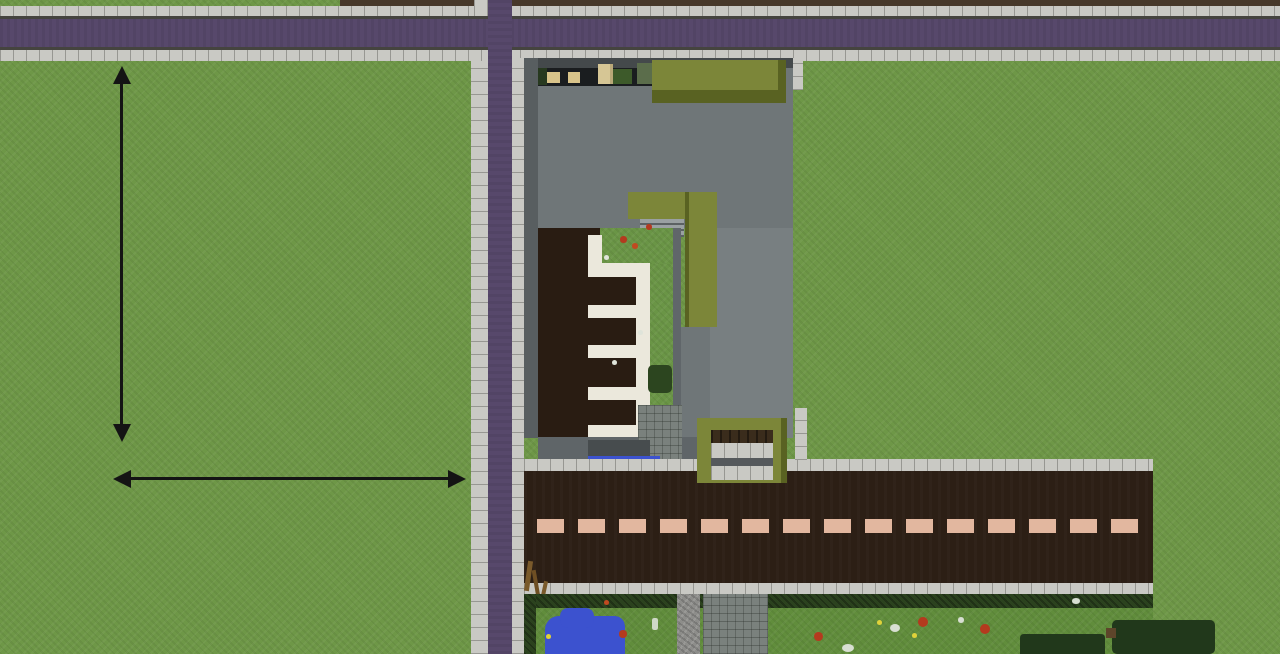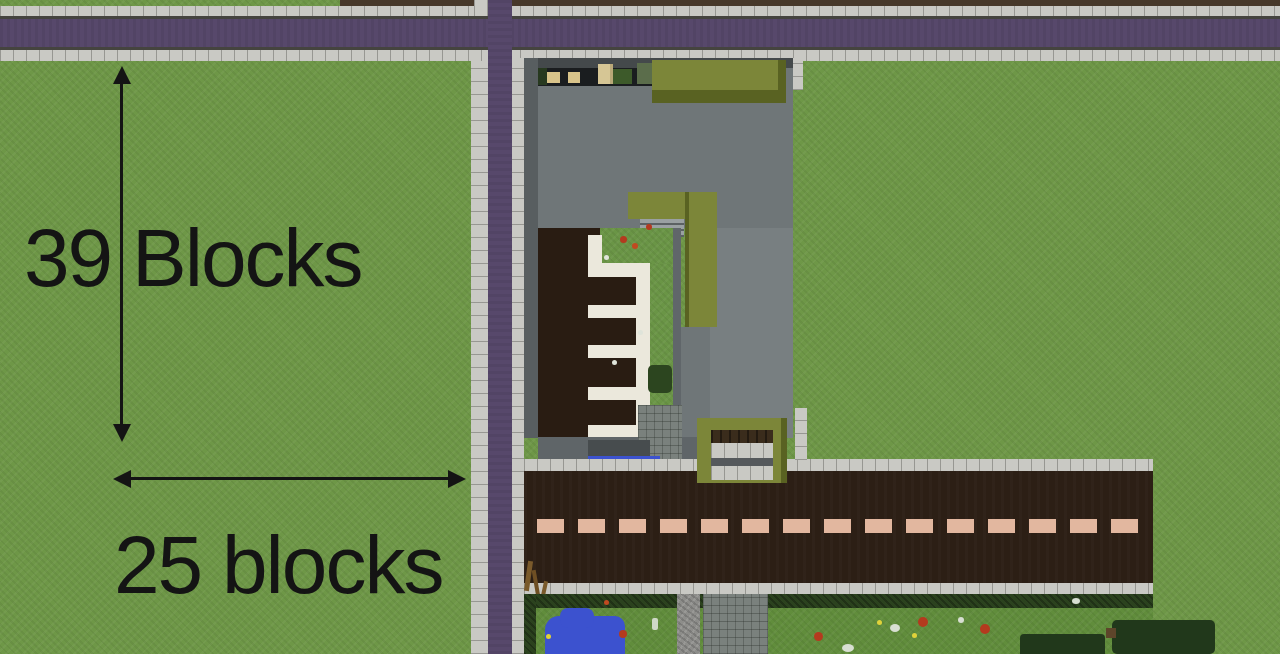--- a/index.html
+++ b/index.html
@@ -166,20 +166,18 @@
   <div class="abs dot" style="left:912px;top:633px;width:5px;height:5px;background:#e0d23a;"></div>
 
   <div class="abs" style="left:1020px;top:634px;width:85px;height:20px;background:var(--bush-dark,#21381b);border-radius:4px 4px 0 0;"></div>
   <div class="abs" style="left:1112px;top:620px;width:103px;height:34px;background:var(--bush-dark,#21381b);border-radius:5px;"></div>
   <div class="abs" style="left:1106px;top:628px;width:10px;height:10px;background:#5d452a;"></div>
   <div class="abs dot" style="left:1072px;top:598px;width:8px;height:6px;background:#d8dfd2;"></div>
 
   <div class="abs arrow-line-v" style="left:120px;top:72px;height:364px;"></div>
   <div class="abs tri" style="left:113px;top:66px;border-left:9px solid transparent;border-right:9px solid transparent;border-bottom:18px solid var(--annotation-text,#141414);"></div>
   <div class="abs tri" style="left:113px;top:424px;border-left:9px solid transparent;border-right:9px solid transparent;border-top:18px solid var(--annotation-text,#141414);"></div>
-  <div class="abs label" style="left:24px;top:217px;">39 Blocks</div>
 
   <div class="abs arrow-line-h" style="left:121px;top:477px;width:336px;"></div>
   <div class="abs tri" style="left:113px;top:470px;border-top:9px solid transparent;border-bottom:9px solid transparent;border-right:18px solid var(--annotation-text,#141414);"></div>
   <div class="abs tri" style="left:448px;top:470px;border-top:9px solid transparent;border-bottom:9px solid transparent;border-left:18px solid var(--annotation-text,#141414);"></div>
-  <div class="abs label" style="left:114px;top:524px;">25 blocks</div>
 
 </div>
 
 </body></html>

